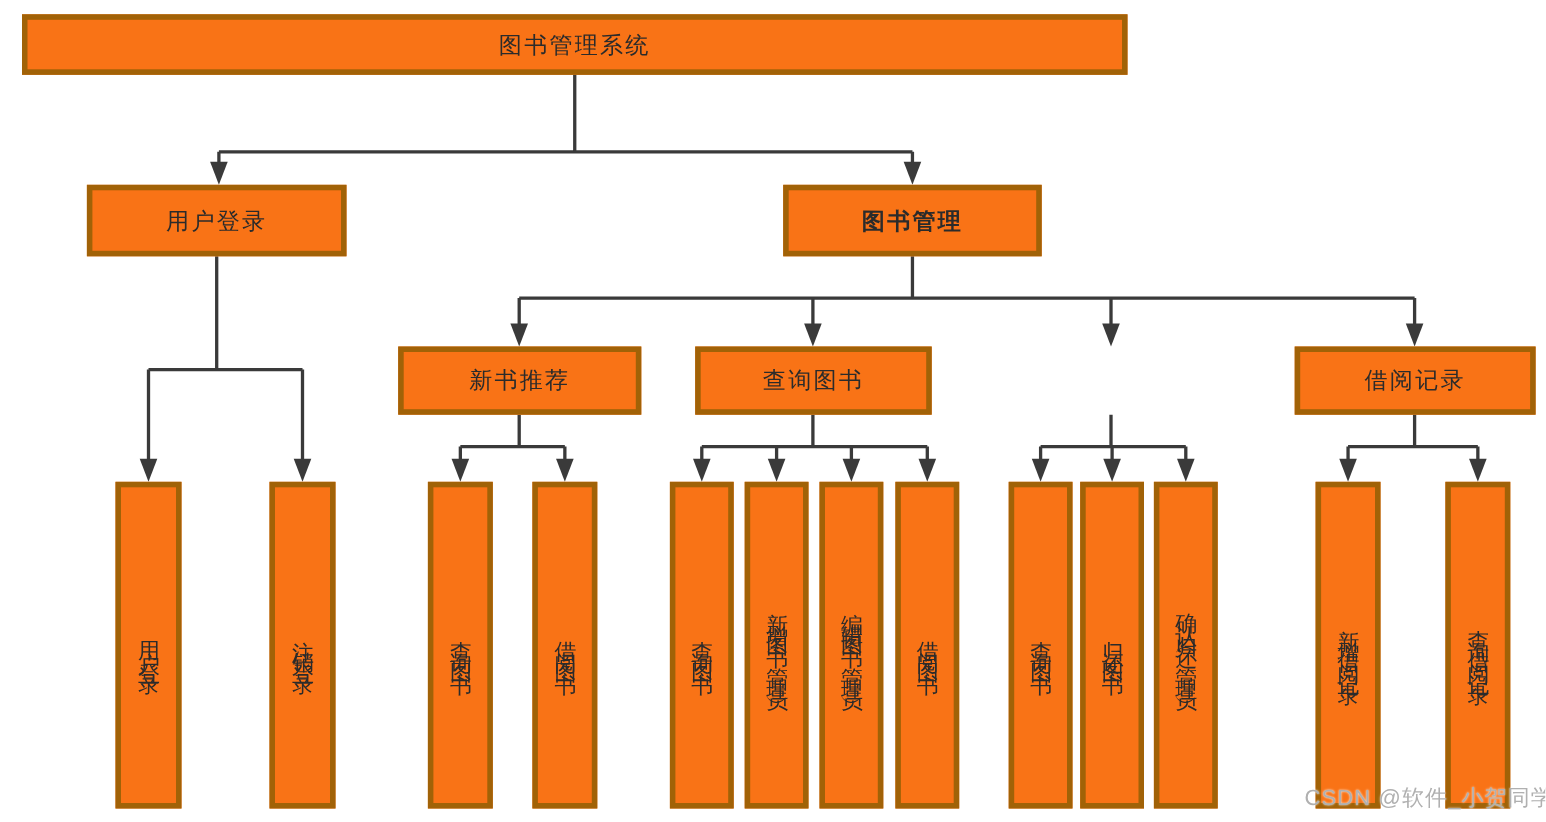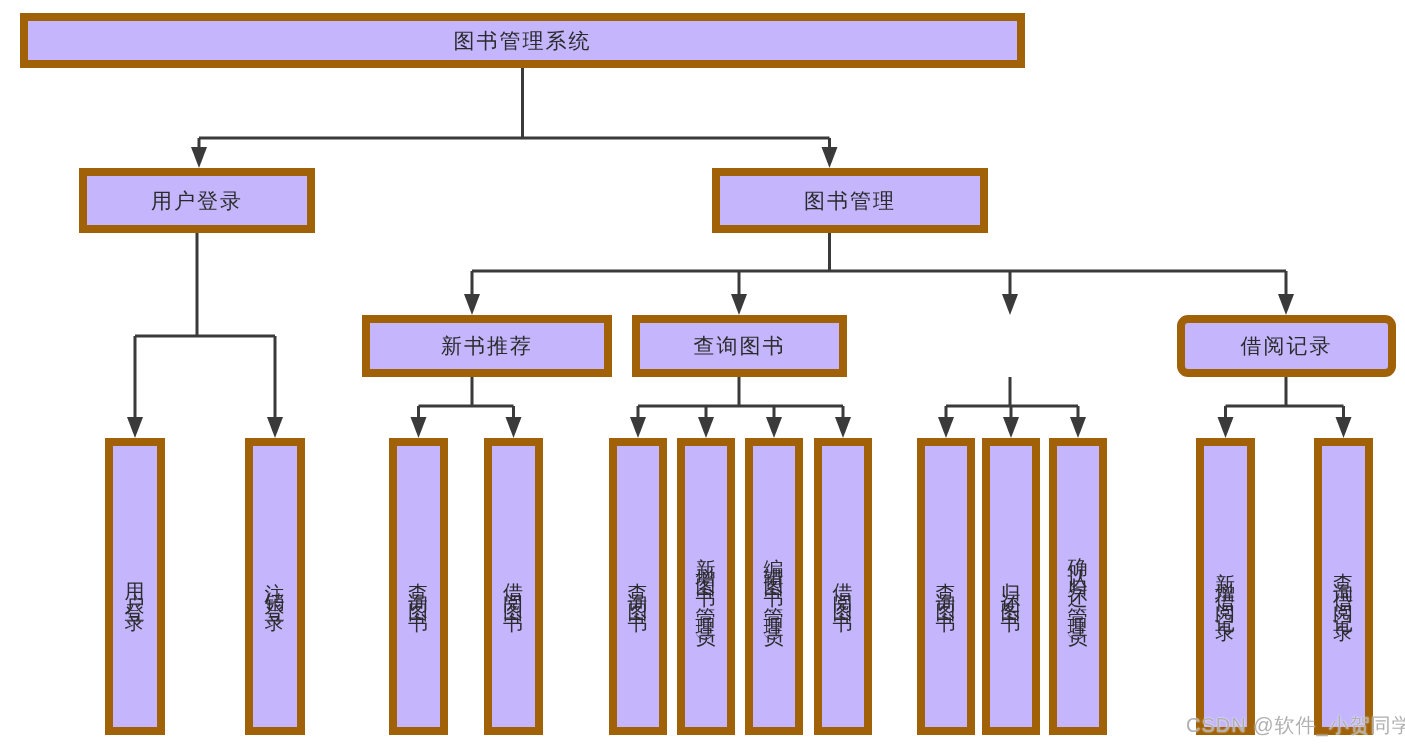--- a/index.html
+++ b/index.html
@@ -13,22 +13,22 @@
   }
   svg.wires {
     position: absolute;
     left: 0; top: 0;
     width: 1405px; height: 747px;
     z-index: 1;
   }
   .box {
     position: absolute;
     box-sizing: border-box;
-    border: 8px solid #a16207;
-    background: #c4b5fd;
+    border: 5px solid #a16207;
+    background: #f97316;
     color: #2b2b2b;
     display: flex;
     align-items: center;
     justify-content: center;
     z-index: 2;
   }
   .h-box {
     font-size: 21px;
     letter-spacing: 2px;
     white-space: nowrap;
@@ -46,25 +46,25 @@
     z-index: 3;
     font-size: 20px;
     color: #b0b0b0;
     letter-spacing: 1px;
     white-space: nowrap;
     text-shadow: 0 0 2px #ffffff;
   }
   
   #n-root            { left: 20px;   top: 13px;  width: 1005px; height: 55px; }
   #n-user-login      { left: 79px;   top: 168px; width: 236px;  height: 65px; }
-  #n-book-management { left: 712px;  top: 168px; width: 276px;  height: 65px; }
-  #n-new-book-rec    { left: 362px;  top: 315px; width: 250px;  height: 62px; }
+  #n-book-management { left: 712px;  top: 168px; width: 235px;  height: 65px; font-weight: bold; }
+  #n-new-book-rec    { left: 362px;  top: 315px; width: 221px;  height: 62px; }
   #n-book-borrow     { left: 632px;  top: 315px; width: 215px;  height: 62px; }
   #n-current-borrow  { left: 903px;  top: 315px; width: 215px;  height: 62px; }
-  #n-borrow-record   { left: 1177px; top: 315px; width: 219px;  height: 62px; border-radius: 11px; }
+  #n-borrow-record   { left: 1177px; top: 315px; width: 219px;  height: 62px; }
   .leaf { top: 438px; height: 297px; width: 60px; }
   #l-login           { left: 105px; }
   #l-logout          { left: 245px; }
   #l-rec-query       { left: 389px;  width: 59px; }
   #l-rec-borrow      { left: 484px;  width: 59px; }
   #l-bb-query        { left: 609px;  width: 58px; }
   #l-bb-add          { left: 677px;  width: 58px; }
   #l-bb-edit         { left: 745px;  width: 58px; }
   #l-bb-borrow       { left: 814px;  width: 58px; }
   #l-cb-query        { left: 917px;  width: 58px; }

